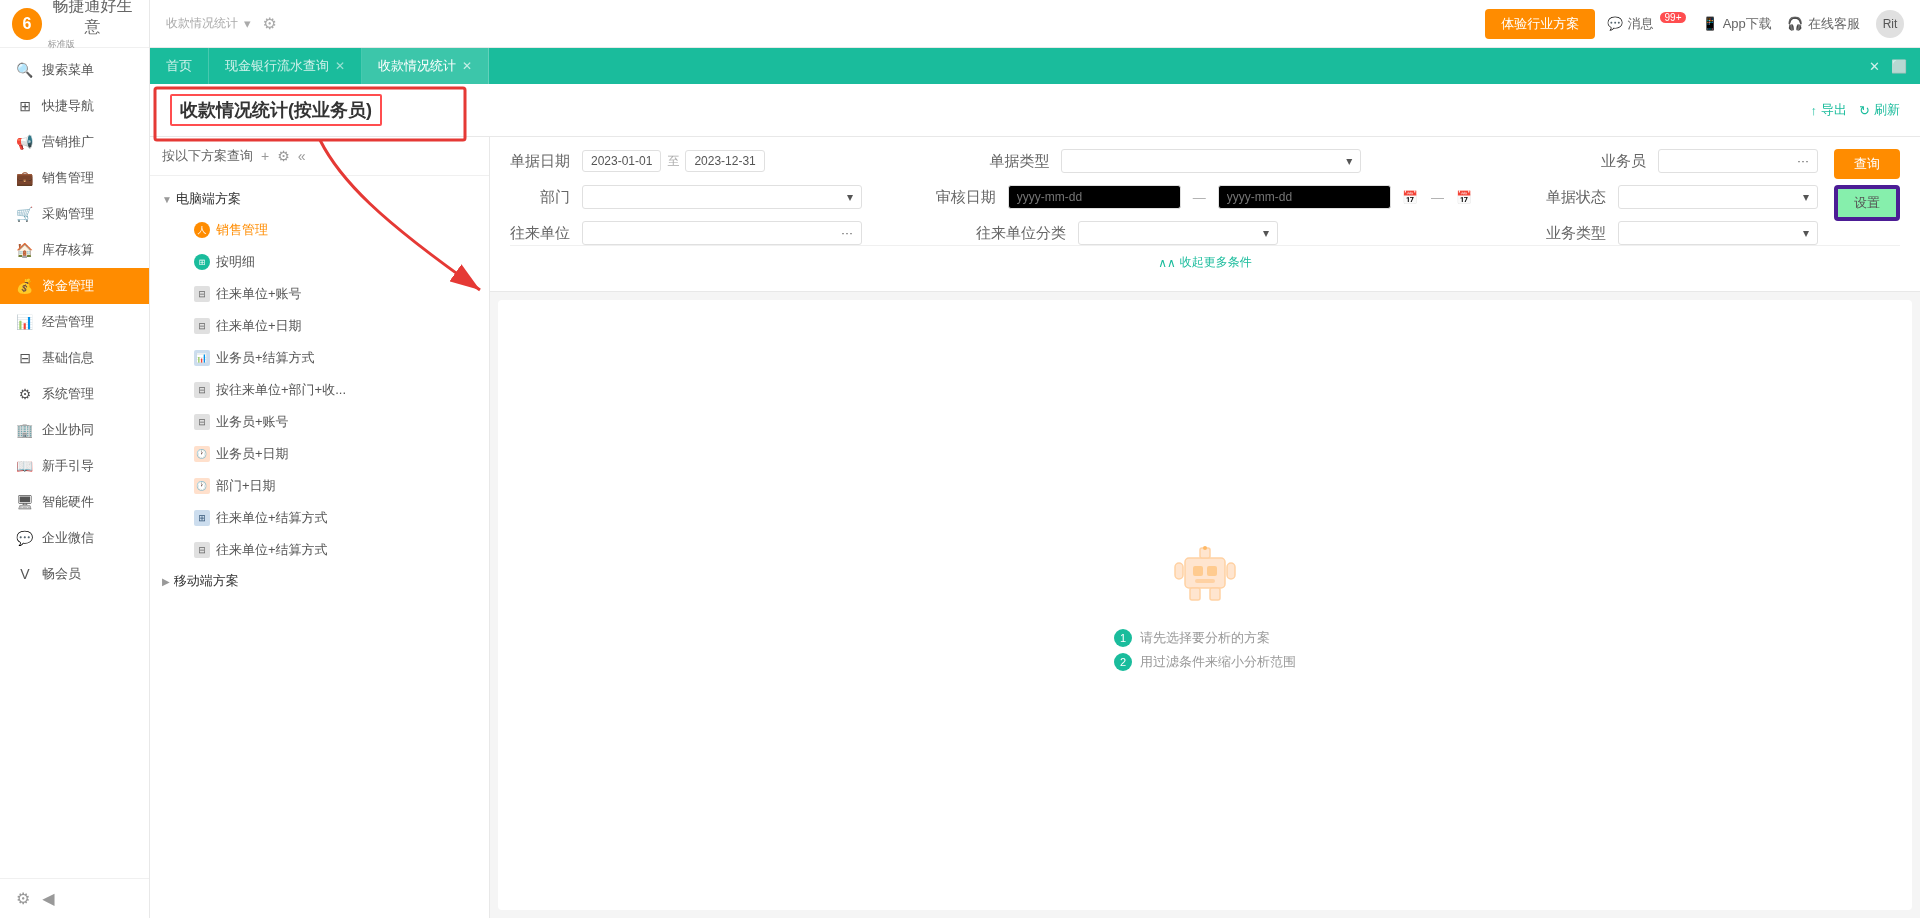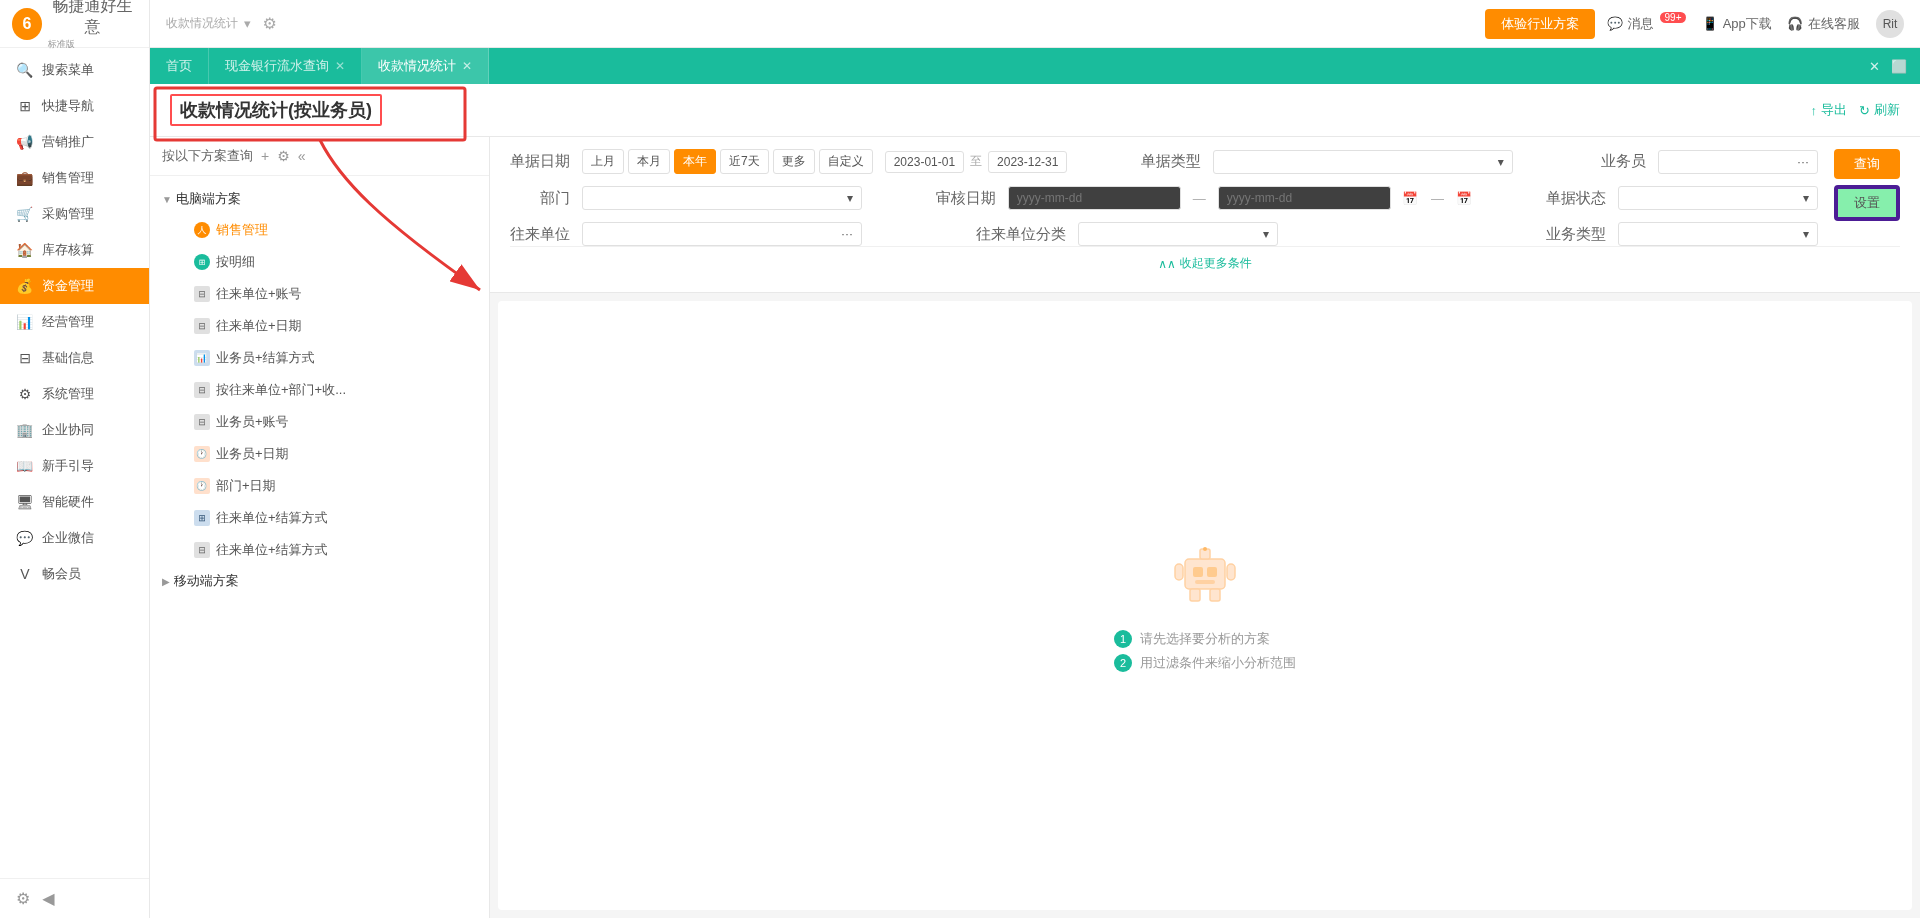--- a/index.html
+++ b/index.html
@@ -253,21 +253,21 @@
       min-width: 200px;
       cursor: pointer;
     }
     .filter-select-wide { min-width: 300px; }
     .filter-input {
       border: 1px solid #e0e0e0;
       border-radius: 3px;
       padding: 4px 8px;
       font-size: 12px;
       color: #aaa;
-      background: #404040;
+      background: #000000;
       min-width: 120px;
     }
     .filter-dash { color: #aaa; }
     .btn-query {
       background: #ff8c00;
       color: white;
       border: none;
       padding: 6px 20px;
       border-radius: 4px;
       cursor: pointer;
@@ -546,28 +546,20 @@
     </div>
 
     <div class="right-panel">
 
       <div class="filter-area">
         <div style="display:flex; gap:16px;">
           <div style="flex:1;">
 
             <div class="filter-row">
               <span class="filter-label">单据日期</span>
-              <div class="filter-date-group">
-                <button class="filter-date-btn">上月</button>
-                <button class="filter-date-btn">本月</button>
-                <button class="filter-date-btn active">本年</button>
-                <button class="filter-date-btn">近7天</button>
-                <button class="filter-date-btn">更多</button>
-                <button class="filter-date-btn">自定义</button>
-              </div>
               <div class="filter-date-input">
                 <span style="border:1px solid #e0e0e0; padding:3px 8px; border-radius:3px; cursor:pointer;">2023-01-01</span>
                 <span style="color:#aaa;">至</span>
                 <span style="border:1px solid #e0e0e0; padding:3px 8px; border-radius:3px; cursor:pointer;">2023-12-31</span>
               </div>
               <div style="flex:1;"></div>
               <span class="filter-label" style="margin-left:20px;">单据类型</span>
               <div class="filter-select filter-select-wide">
                 <span></span>
                 <span>▾</span>

